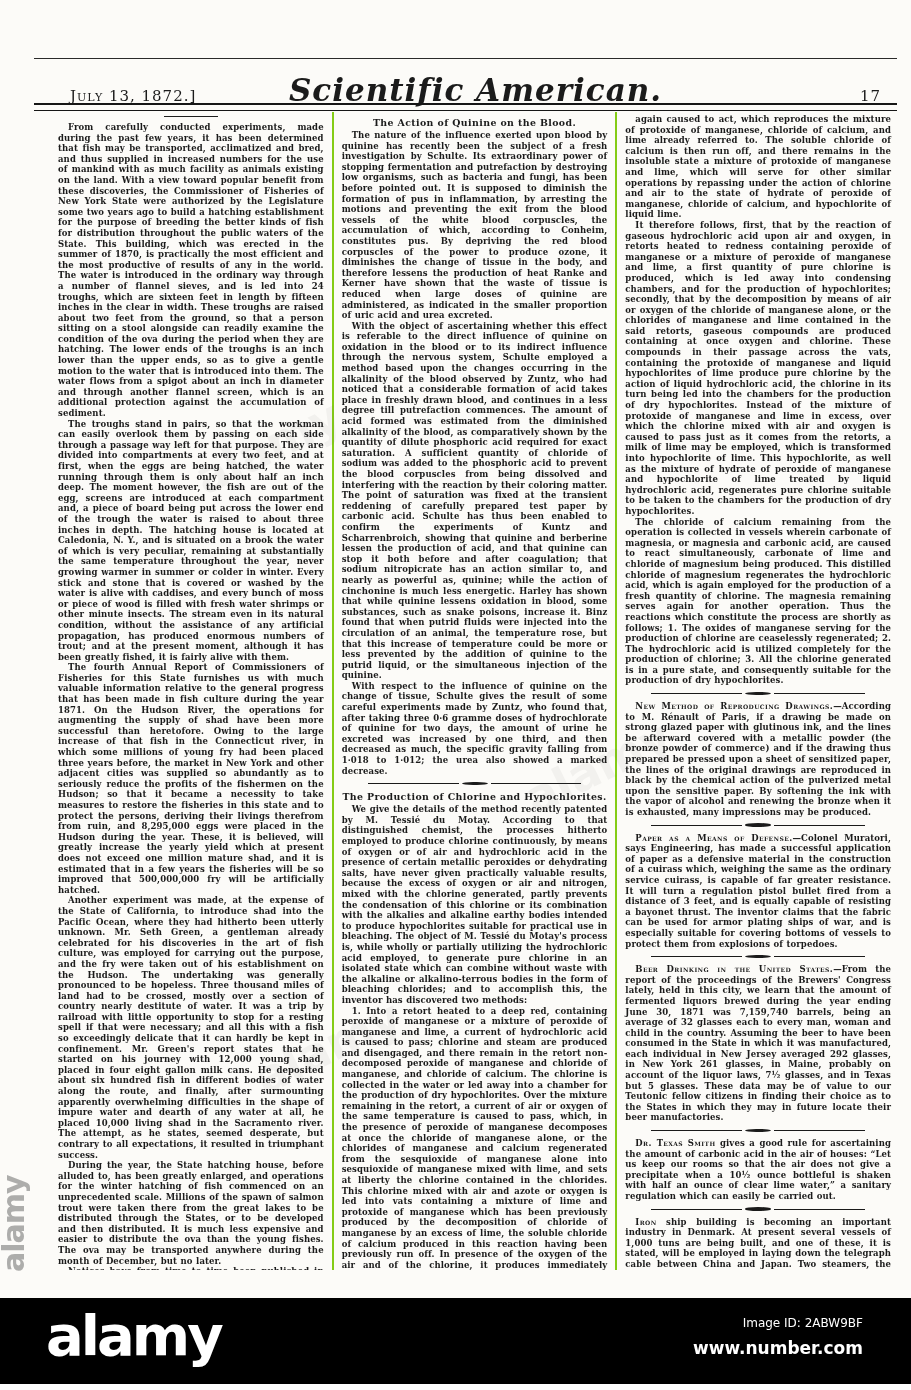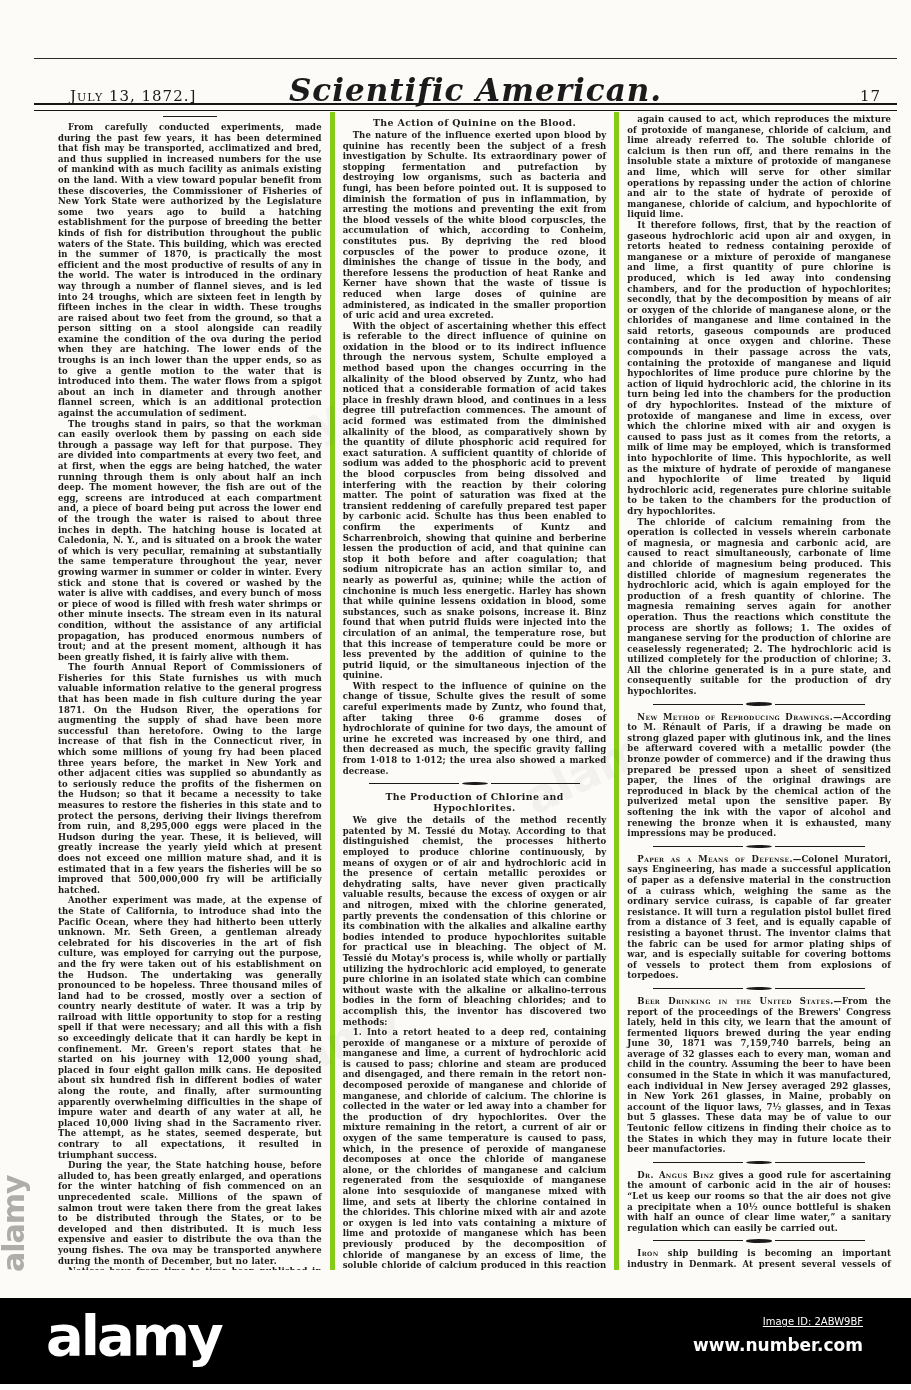--- a/index.html
+++ b/index.html
@@ -24,21 +24,21 @@
   .page-number { justify-self:end; font-size:15px; letter-spacing:1px; padding-right:14px; }
   .double-rule { position:absolute; left:34px; right:14px; top:103px; height:5px;
     border-top:2.5px solid #161616; border-bottom:1px solid #161616; }
 
   
   .cols {
     position:absolute; left:50px; right:12px; top:112px; height:1158px;
     display:flex; overflow:hidden;
   }
   .col { flex:1 1 0; padding:2px 8px 0 8px; overflow:hidden; }
-  .col + .col { border-left:5px solid #84cc16; }
+  .col + .col { border-left:2px solid #84cc16; }
   .col p {
     margin:0; font-size:8.5px; line-height:10.6px; text-align:justify;
     text-indent:10px; letter-spacing:0.1px; word-spacing:0.4px;font-weight:bold;
   }
   .art-title {
     margin:3px 0 2px; text-align:center; font-weight:bold; font-size:9.4px;
     letter-spacing:0.4px; line-height:11px;
   }
   .title-rule { width:54px; margin:2px auto 5px; border-top:1px solid #1e1e1e; }
   .divider { display:flex; align-items:center; margin:5px 26px 5px 26px; height:5px; }
@@ -61,21 +61,21 @@
 
   
   .bottom-bar { position:absolute; left:0; top:1298px; width:911px; height:86px; background:#000; }
   .alamy-logo {
     position:absolute; left:46px; top:6px; color:#fff;
     font-family:"DejaVu Sans", sans-serif; font-weight:bold; font-size:56px;
     letter-spacing:-3px; line-height:64px;
   }
   .bar-right { position:absolute; right:48px; top:18px; text-align:right; color:#fff;
     font-family:"DejaVu Sans", sans-serif; }
-  .bar-right .id  { font-size:10px;text-decoration:underline; }
+  .bar-right .id  { font-size:12px; }
   .bar-right .url { font-size:17px; font-weight:bold; margin-top:8px; }
 </style>
 </head>
 <body>
 
 <div class="stage">
   <div class="scan">
 
     <div class="top-rule"></div>
 
@@ -136,21 +136,21 @@
             <span class="dmd"></span>
           </div>
         <p class="item">
           <span class="lead">Beer Drinking in the United States.</span><span>—From the report of the proceedings of the Brewers' Congress lately, held in this city, we learn that the amount of fermented liquors brewed during the year ending June 30, 1871 was 7,159,740 barrels, being an average of 32 glasses each to every man, woman and child in the country. Assuming the beer to have been consumed in the State in which it was manufactured, each individual in New Jersey averaged 292 glasses, in New York 261 glasses, in Maine, probably on account of the liquor laws, 7½ glasses, and in Texas but 5 glasses. These data may be of value to our Teutonic fellow citizens in finding their choice as to the States in which they may in future locate their beer manufactories.</span>
         </p>
 
         <div class="divider">
             <span class="dmd"></span>
           </div>
         <p class="item">
-          <span class="lead">Dr. Angus Binz</span><span> gives a good rule for ascertaining the amount of carbonic acid in the air of houses: “Let us keep our rooms so that the air does not give a precipitate when a 10½ ounce bottleful is shaken with half an ounce of clear lime water,” a sanitary regulation which can easily be carried out.</span>
+          <span class="lead">Dr. Texas Smith</span><span> gives a good rule for ascertaining the amount of carbonic acid in the air of houses: “Let us keep our rooms so that the air does not give a precipitate when a 10½ ounce bottleful is shaken with half an ounce of clear lime water,” a sanitary regulation which can easily be carried out.</span>
         </p>
 
         <div class="divider">
             <span class="dmd"></span>
           </div>
         <p class="item">
           <span class="lead">Iron</span><span> ship building is becoming an important industry in Denmark. At present several vessels of 1,000 tuns are being built, and one of these, it is stated, will be employed in laying down the telegraph cable between China and Japan. Two steamers, the Rolfe and the Thorwaldsen, have lately made the passage to this city, and are the first iron vessels built in Denmark that have ever entered the port.</span>
         </p>
 
         <div class="divider">

